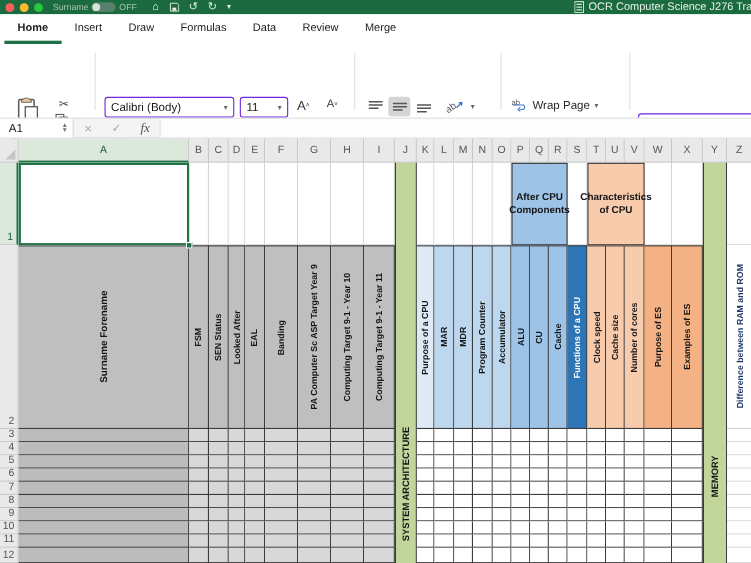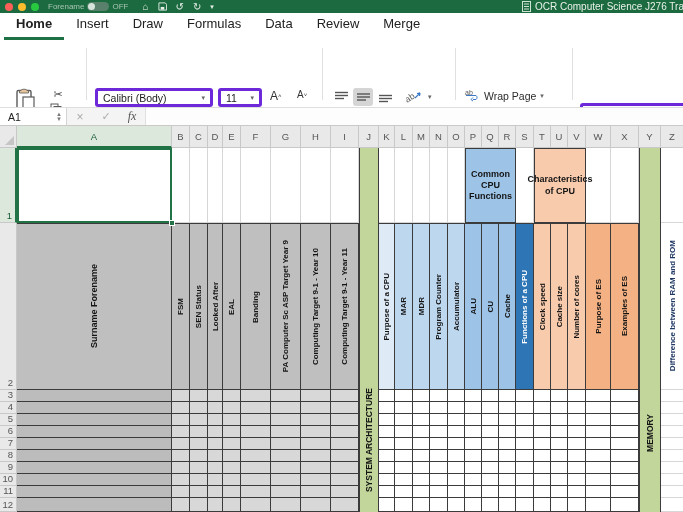--- a/index.html
+++ b/index.html
@@ -12,29 +12,29 @@
   .tl{width:8px;height:8px;border-radius:50%;margin-right:5px;flex:0 0 auto;}
   .autosave{display:flex;align-items:center;gap:3px;color:#a9c4b1;font-size:8px;margin-left:4px;}
   .as-toggle{width:22px;height:9px;border-radius:5px;background:#58806a;position:relative;}
   .as-knob{position:absolute;left:1px;top:1px;width:7px;height:7px;border-radius:50%;background:#d7e4db;}
   .tb-icons{display:flex;align-items:center;gap:9px;margin-left:14px;color:#e7efe9;font-size:10px;line-height:10px;}
   .tb-icons span{cursor:default;}
   .tb-title{position:absolute;left:522px;top:0;height:13px;display:flex;align-items:center;gap:4px;color:#e9f1ea;font-size:10px;white-space:nowrap;width:161px;overflow:hidden;}
 
   
   .tabsrow{position:absolute;top:13px;left:0;width:683px;height:27px;background:#fff;display:flex;align-items:flex-end;padding:0 4px;box-sizing:border-box;}
-  .tab{font-size:13px;color:#212121;padding:5px 12px 6px 12px;border-bottom:3px solid transparent;white-space:nowrap;}
+  .tab{font-size:10px;color:#212121;padding:5px 12px 6px 12px;border-bottom:3px solid transparent;white-space:nowrap;}
   .tab.active{font-weight:bold;border-bottom-color:#1E7145;}
 
   
   .ribbon{position:absolute;top:40px;left:0;width:683px;height:67px;background:#fff;}
   .rdiv{position:absolute;top:8px;height:52px;width:1px;background:#e0e0e0;}
   .icon-btn{position:absolute;display:flex;align-items:center;justify-content:center;color:#4a4a4a;}
   .chev{font-size:7px;color:#666;}
-  .combo{position:absolute;height:19px;border:3px solid #6d28d9;border-radius:3px;background:#fff;font-size:10.5px;color:#1a1a1a;display:flex;align-items:center;justify-content:space-between;padding:0 5px;box-sizing:border-box;}
+  .combo{position:absolute;height:19px;border:1px solid #6d28d9;border-radius:3px;background:#fff;font-size:10.5px;color:#1a1a1a;display:flex;align-items:center;justify-content:space-between;padding:0 5px;box-sizing:border-box;}
   .toggle-letter{position:absolute;width:19px;height:18px;display:flex;align-items:center;justify-content:center;font-size:11.5px;color:#333;border-radius:3px;}
   .toggle-letter.on{background:#d5d5d5;}
   .alnico{position:absolute;width:20px;height:18px;border-radius:3px;display:flex;align-items:center;justify-content:center;}
   .alnico.on{background:#d5d5d5;}
   .lbl-sm{font-size:10.5px;color:#2b2b2b;}
   .paste-btn{position:absolute;left:8px;top:46px;width:36px;height:52px;display:flex;flex-direction:column;align-items:center;justify-content:space-between;padding:2px 0;box-sizing:border-box;}
   svg{display:block;}
 
   
   .fbar{position:absolute;top:107px;left:0;width:683px;height:19px;background:#f4f4f4;border-top:1px solid #dedede;border-bottom:1px solid #c9c9c9;box-sizing:border-box;display:flex;align-items:center;}
@@ -64,21 +64,21 @@
 </head>
 <body>
 
 <div id="app">
 
   <div class="titlebar">
     <span class="tl" style="background:#ff5f57"></span>
     <span class="tl" style="background:#febc2e"></span>
     <span class="tl" style="background:#28c840"></span>
     <span class="autosave">
-      <span>Forename</span>
+      <span>Surname</span>
       <span class="as-toggle">
           <span class="as-knob"></span>
         </span>
       <span>OFF</span>
     </span>
     <span class="tb-icons">
       <span>⌂</span>
       <span>
         <svg width="9" height="9" viewBox="0 0 10 10">
             <path d="M1 1h7l1.5 1.5V9H1z" fill="none" stroke="#e7efe9" stroke-width="1"></path>
@@ -698,19 +698,19 @@
       <div class="abs blight" style="left: 661px; top: 264px; width: 23px; height: 12px; background: rgb(255, 255, 255);"></div>
       <div class="abs blight" style="left: 661px; top: 276px; width: 23px; height: 12px; background: rgb(255, 255, 255);"></div>
       <div class="abs blight" style="left: 661px; top: 288px; width: 23px; height: 12px; background: rgb(255, 255, 255);"></div>
       <div class="abs blight" style="left: 661px; top: 300px; width: 23px; height: 12px; background: rgb(255, 255, 255);"></div>
       <div class="abs blight" style="left: 661px; top: 312px; width: 23px; height: 12px; background: rgb(255, 255, 255);"></div>
       <div class="abs blight" style="left: 661px; top: 324px; width: 23px; height: 12px; background: rgb(255, 255, 255);"></div>
       <div class="abs blight" style="left: 661px; top: 336px; width: 23px; height: 12px; background: rgb(255, 255, 255);"></div>
       <div class="abs blight" style="left: 661px; top: 348px; width: 23px; height: 12px; background: rgb(255, 255, 255);"></div>
       <div class="abs blight" style="left: 661px; top: 360px; width: 23px; height: 12px; background: rgb(255, 255, 255);"></div>
       <div class="abs blight" style="left: 661px; top: 372px; width: 23px; height: 14px; background: rgb(255, 255, 255);"></div>
-      <div class="abs grouphdr" style="left: 465px; top: 22px; width: 51px; height: 75px; background: rgb(157, 195, 230);">Common CPU Functions</div>
+      <div class="abs grouphdr" style="left: 465px; top: 22px; width: 51px; height: 75px; background: rgb(157, 195, 230);">After CPU Components</div>
       <div class="abs grouphdr" style="left: 534px; top: 22px; width: 52px; height: 75px; background: rgb(248, 203, 173);">Characteristics of CPU</div>
       <div class="abs selbox" style="left: 17px; top: 22px; width: 155px; height: 75px;"></div>
       <div class="abs selhandle" style="left: 169px; top: 94px; width: 6px; height: 6px;"></div>
     </div>
 
 </div>
 
 </body></html>

